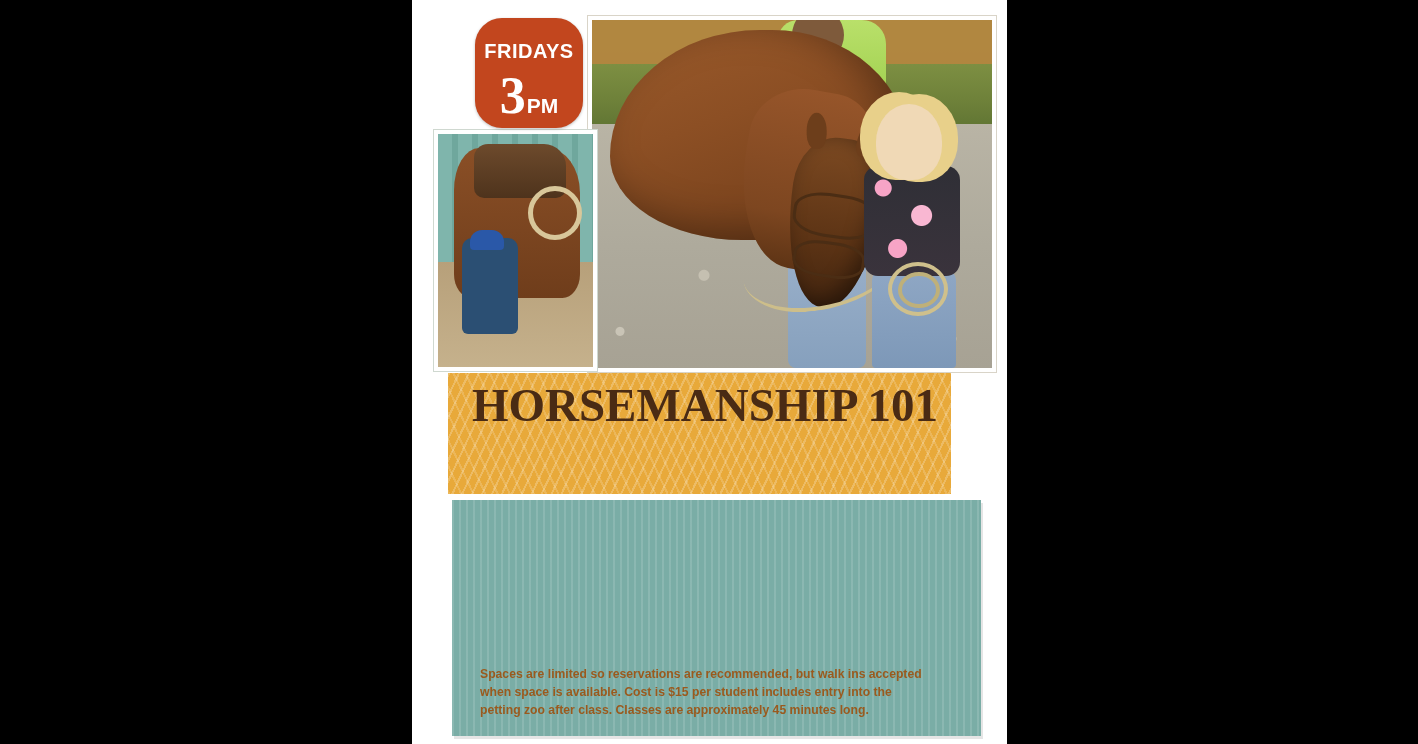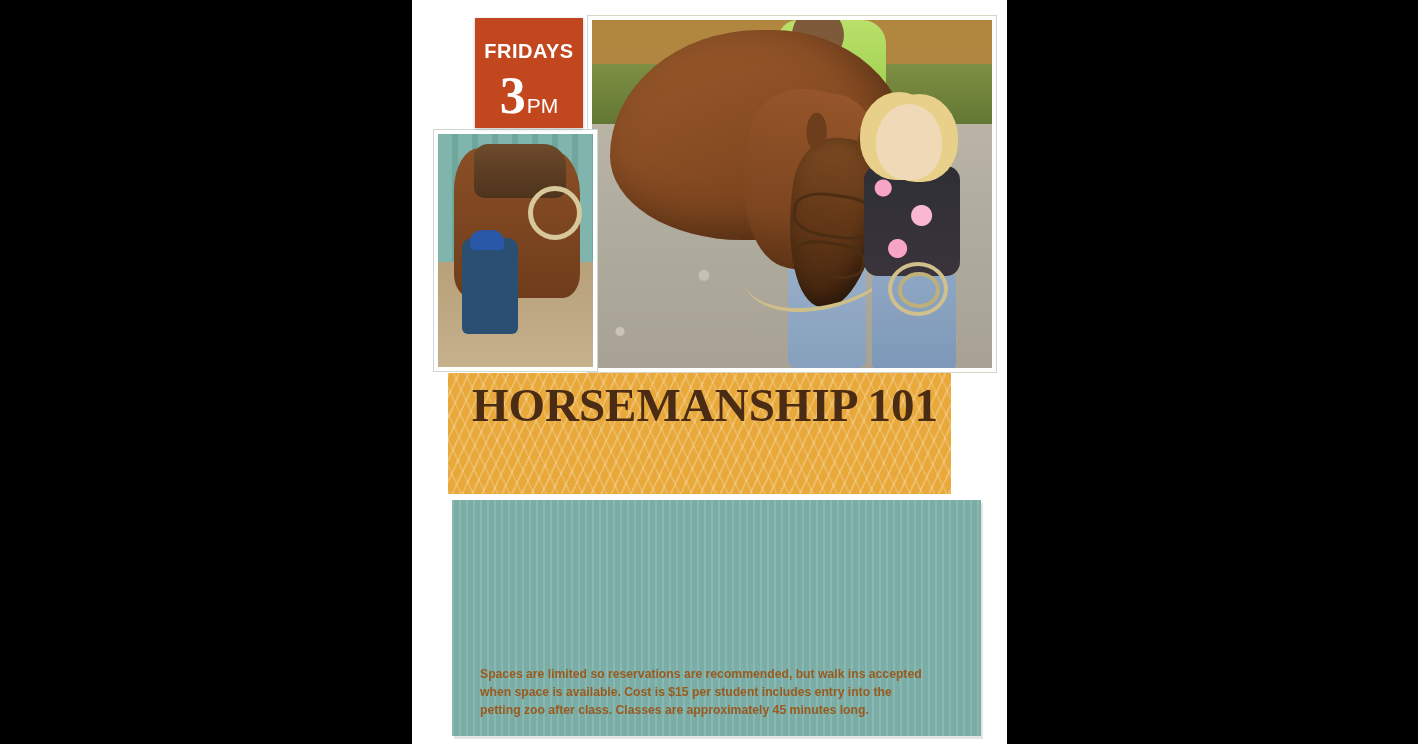--- a/index.html
+++ b/index.html
@@ -205,20 +205,21 @@
   }
 
   
   .badge {
     position: absolute;
     left: 63px; top: 18px;
     width: 108px; height: 110px;
     background: #c2461e;
     color: #ffffff;
     box-shadow: 0 1px 3px rgba(0,0,0,.25);
+    border-radius: 27px;
   }
   .badge .b-fridays {
     position: absolute;
     left: 0; right: 0; top: 22px;
     text-align: center;
     font-size: 20px;
     letter-spacing: .5px;
     font-weight: bold;
     font-family: "Liberation Sans", sans-serif;
   }
@@ -229,21 +230,21 @@
   }
   .badge .b-num {
     font-size: 52px;
     font-weight: bold;
     font-family: "Liberation Serif", serif;
     letter-spacing: -1px;
     vertical-align: baseline;
   }
   .badge .b-pm {
     font-size: 21px;
-    font-weight: normal;
+    font-weight: bold;
     font-family: "Liberation Sans", sans-serif;
     vertical-align: baseline;
     margin-left: 2px;
   }
 
   
   .title-band {
     position: absolute;
     left: 36px; top: 373px;
     width: 503px; height: 121px;

